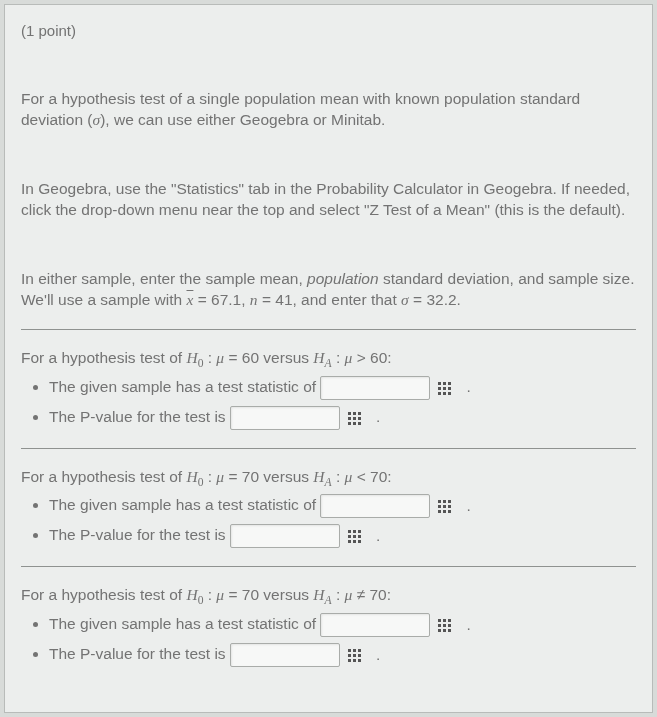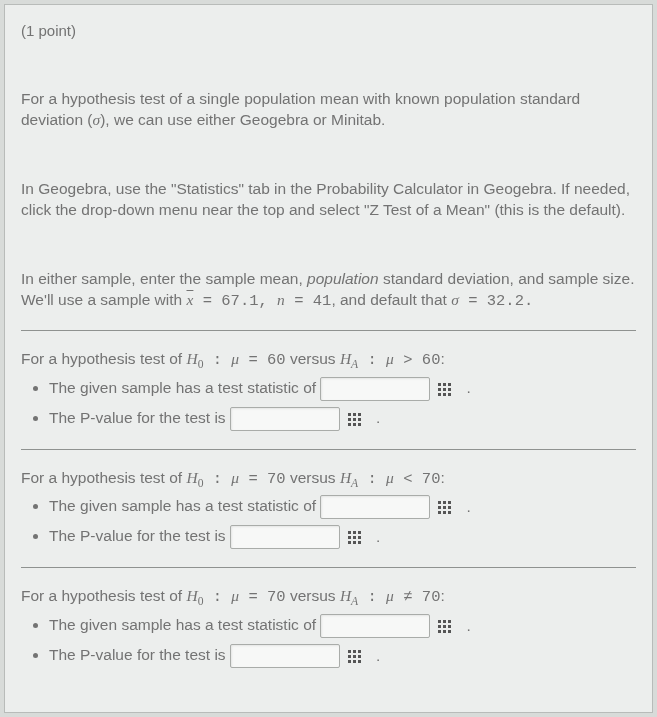--- a/index.html
+++ b/index.html
@@ -25,21 +25,21 @@
     line-height: 1.35;
   }
   .points { font-size: 15px; margin-bottom: 2px; }
   .para { margin-bottom: 14px; margin-top: 48px; }
   hr.sep {
     border: none;
     border-top: 1px solid #8f9290;
     margin: 18px 0 18px 0;
   }
   .math-i { font-family: "Times New Roman", serif; font-style: italic; }
-  .math   { font-family: Liberation Mono, monospace; }
+  .math   { font-family: Liberation Sans, sans-serif; }
   .sub    { font-size: 0.75em; vertical-align: sub; font-family: "Times New Roman", serif; }
   .bar    { text-decoration: overline; font-family: "Times New Roman", serif; font-style: italic; }
   ul.bullets { margin: 4px 0 0 0; padding-left: 28px; }
   ul.bullets li { margin-bottom: 6px; }
   .inputwrap {
     display: inline-flex;
     align-items: center;
     vertical-align: middle;
     gap: 6px;
   }
@@ -73,21 +73,21 @@
   <div class="points">(1 point)</div>
 
   <div class="para">
     <span>For a hypothesis test of a single population mean with known population standard deviation (</span><span class="math-i">σ</span><span>), we can use either Geogebra or Minitab.</span>
   </div>
 
   <div class="para">In Geogebra, use the "Statistics" tab in the Probability Calculator in Geogebra. If needed, click the drop-down menu near the top and select "Z Test of a Mean" (this is the default).</div>
 
 
   <div class="para">
-    <span>In either sample, enter the sample mean, </span><span class="italic-word">population</span><span> standard deviation, and sample size. We'll use a sample with </span><span class="bar">x</span><span class="math"> = 67.1, </span><span class="math-i">n</span><span class="math"> = 41</span><span>, and default that </span><span class="math-i">σ</span><span class="math"> = 32.2.</span>
+    <span>In either sample, enter the sample mean, </span><span class="italic-word">population</span><span> standard deviation, and sample size. We'll use a sample with </span><span class="bar">x</span><span class="math"> = 67.1, </span><span class="math-i">n</span><span class="math"> = 41</span><span>, and enter that </span><span class="math-i">σ</span><span class="math"> = 32.2.</span>
   </div>
 
   <hr class="sep">
 
   <div>
     <div class="q-lead">
       <span>For a hypothesis test of </span><span class="math-i">H</span><span class="sub">0</span><span class="math"> : </span><span class="math-i">μ</span><span class="math"> = </span><span class="math">60</span><span> versus </span><span class="math-i">H</span><span class="sub math-i">A</span><span class="math"> : </span><span class="math-i">μ</span><span class="math"> </span><span class="math">&gt;</span><span class="math"> </span><span class="math">60</span><span>:</span>
     </div>
     <ul class="bullets">
       <li>

